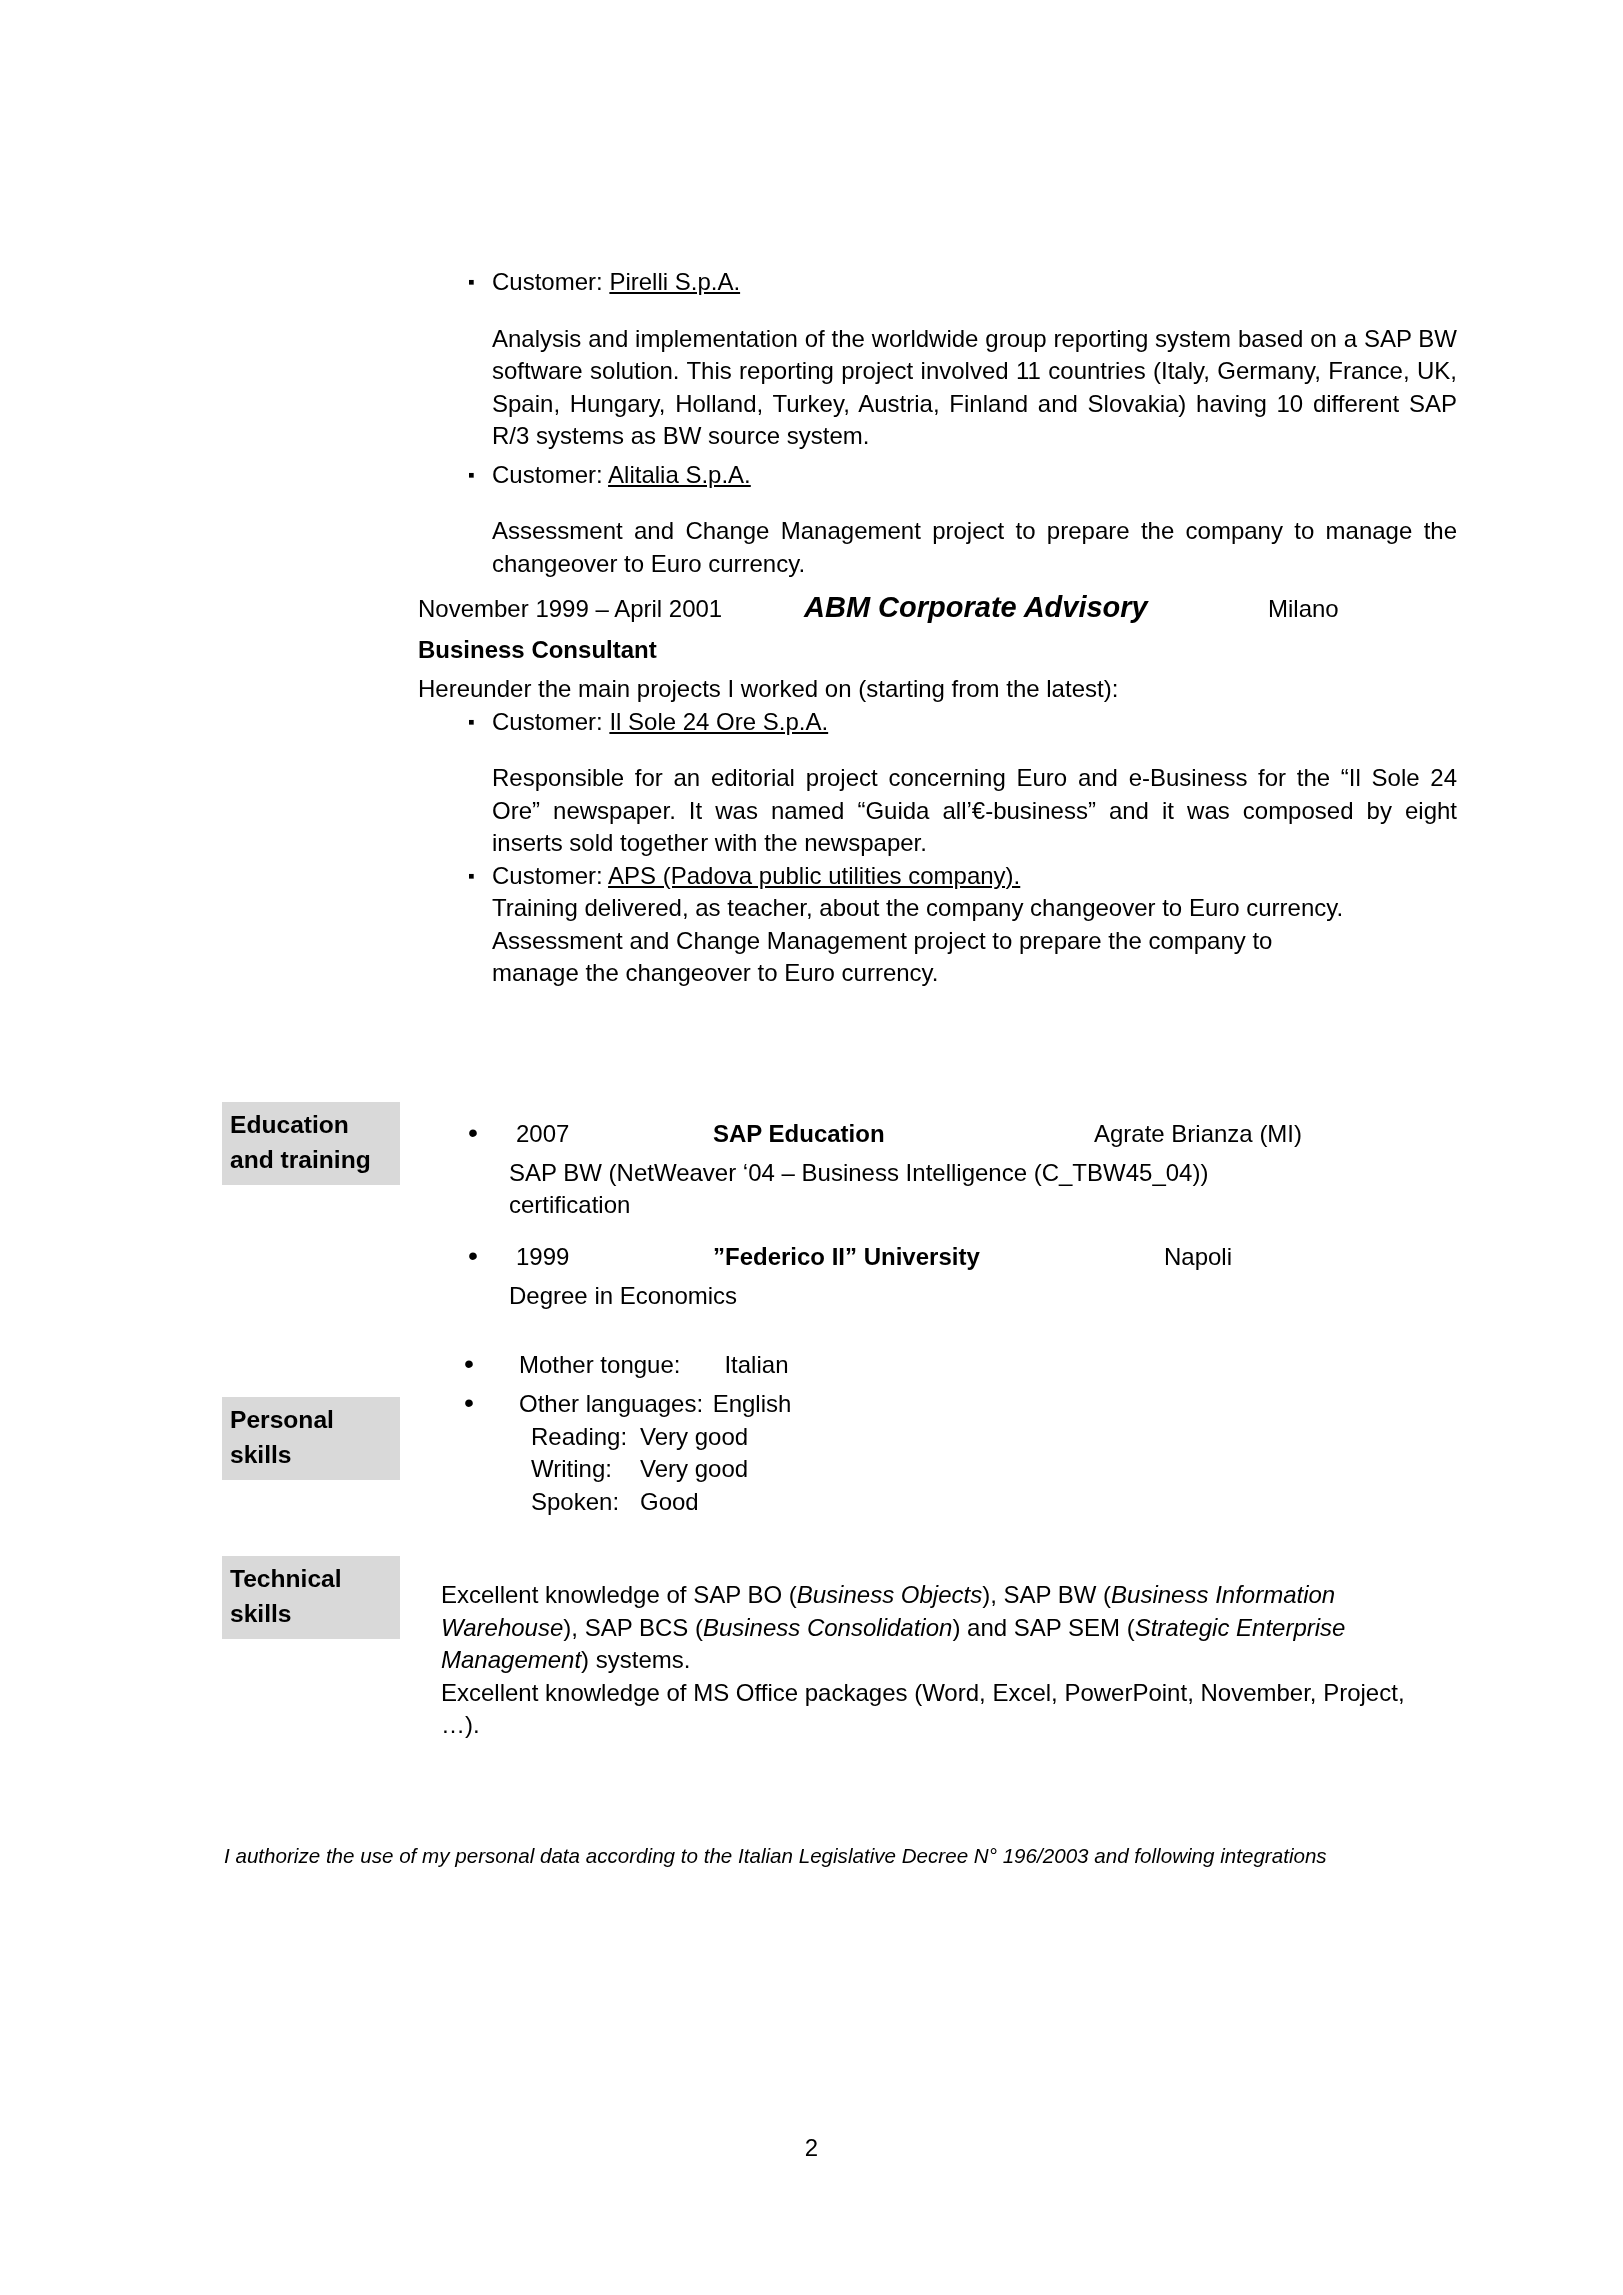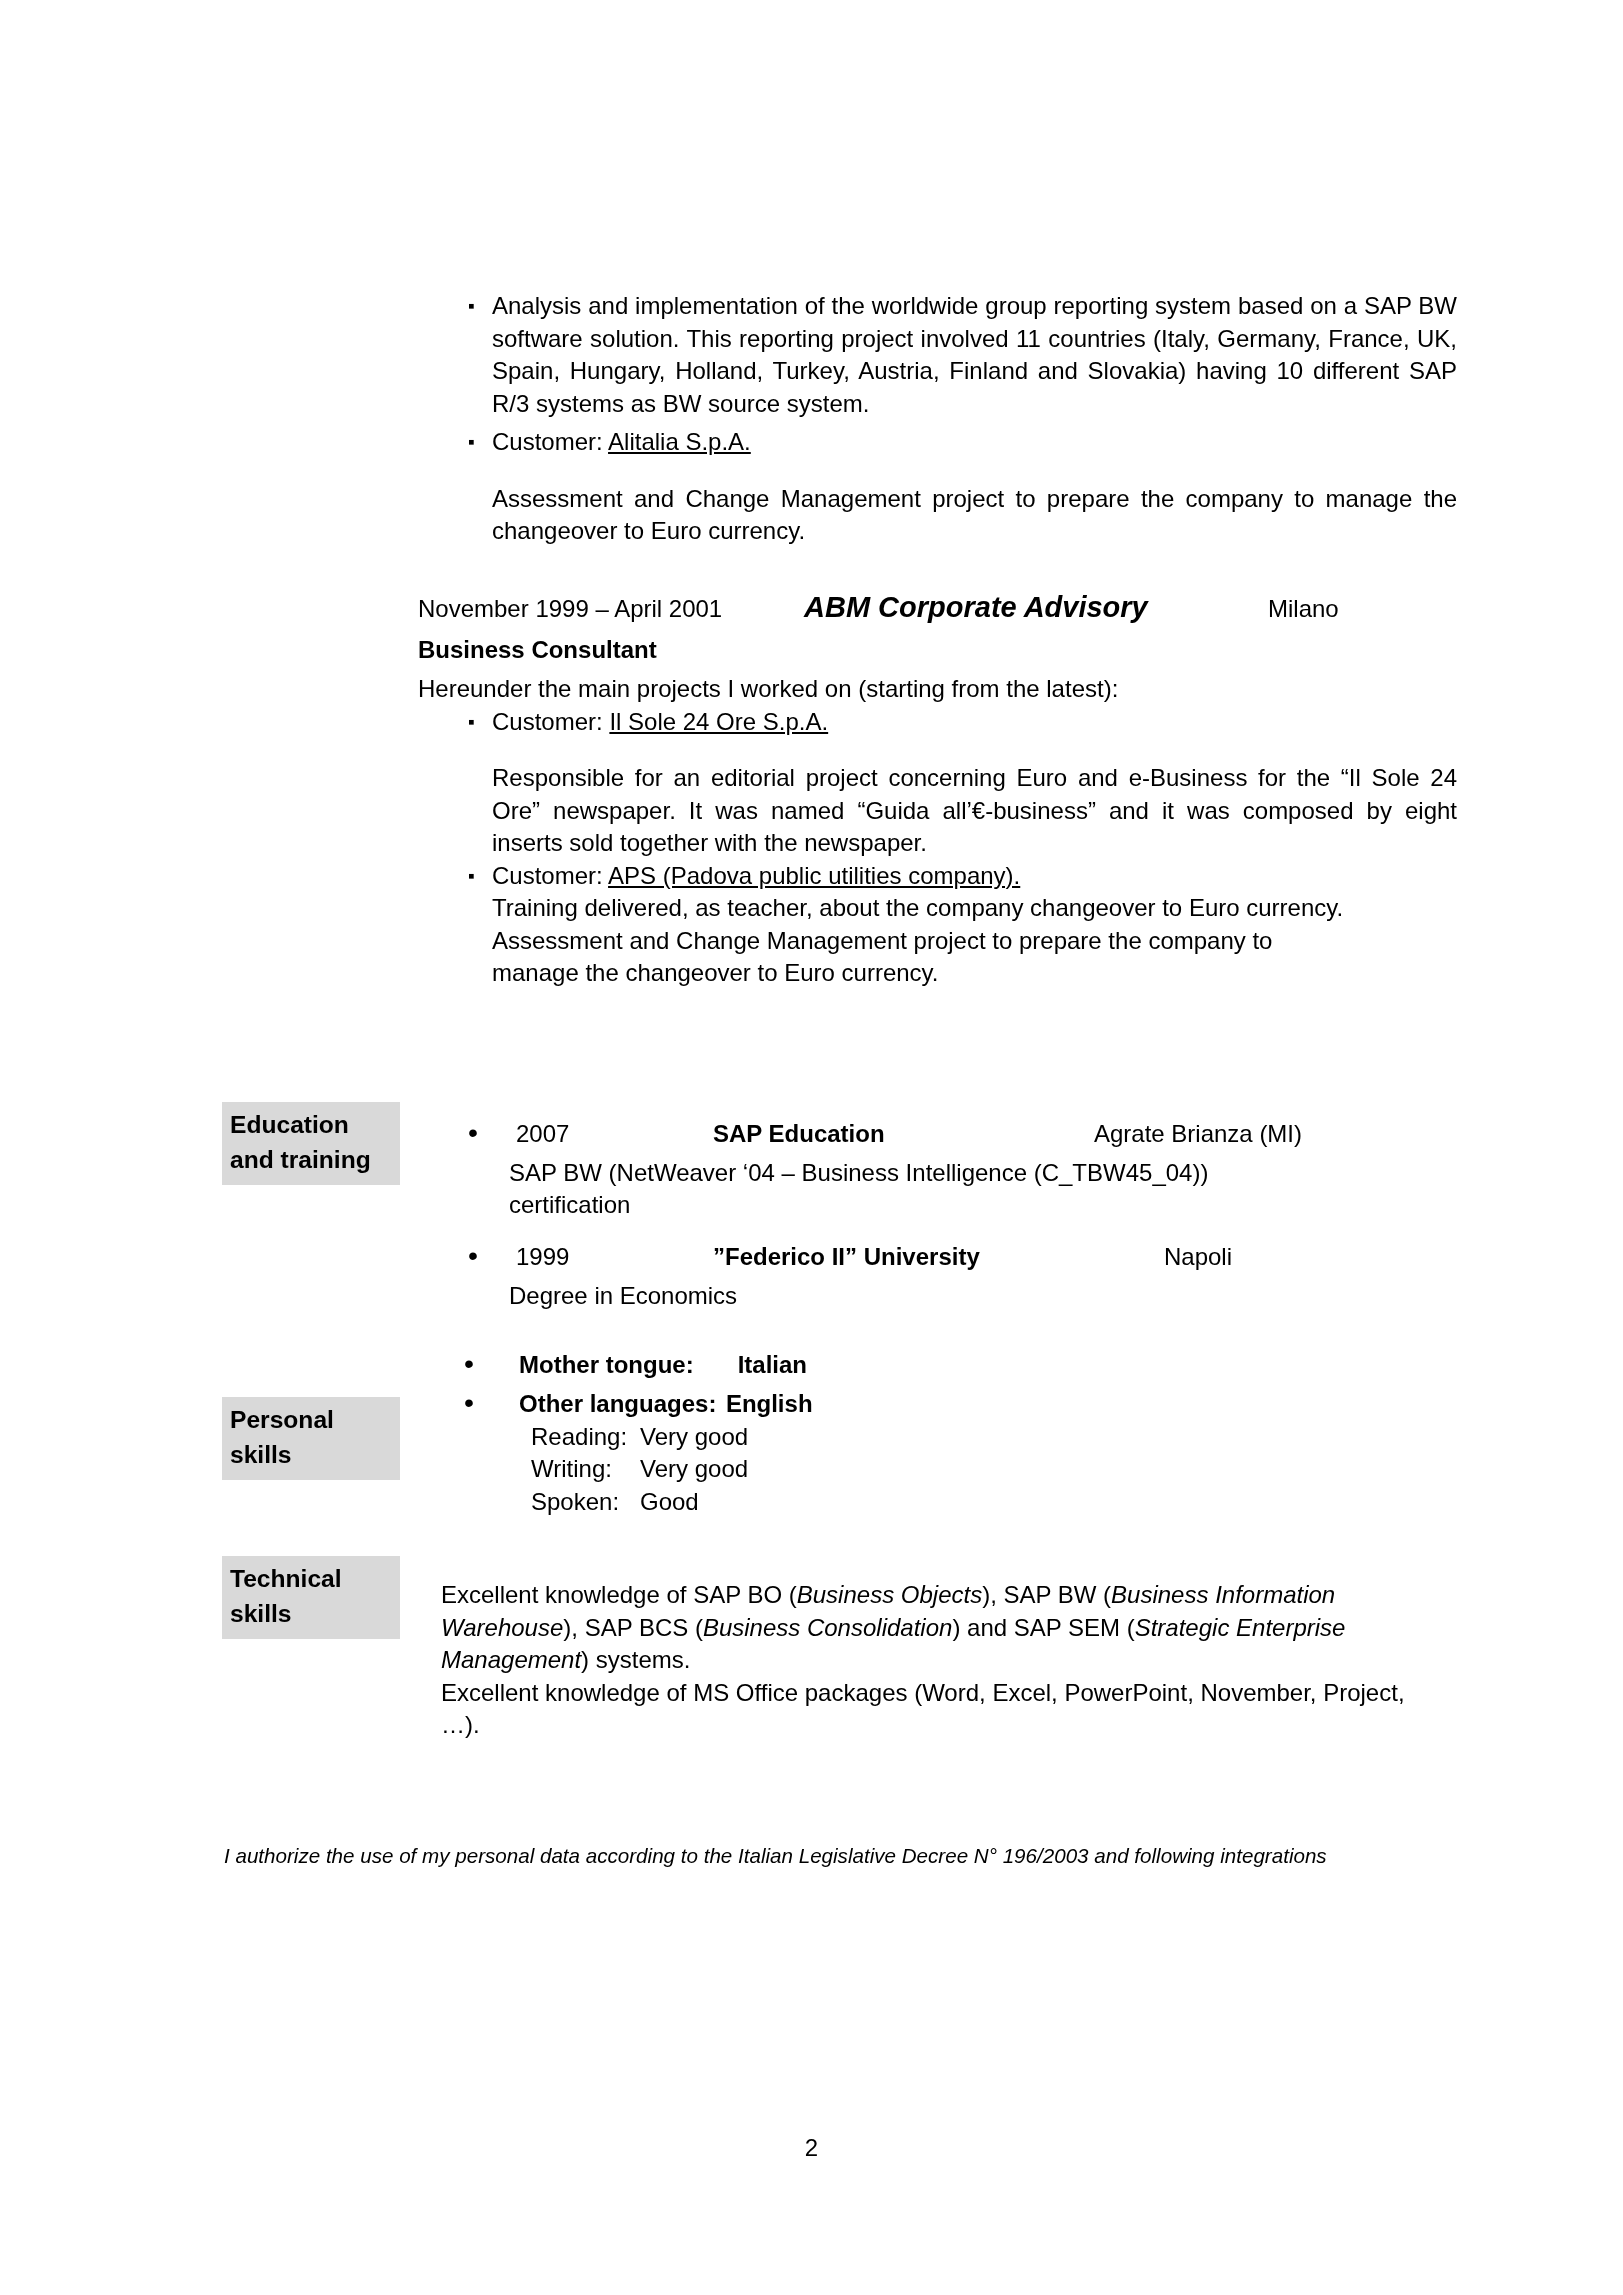--- a/index.html
+++ b/index.html
@@ -8,21 +8,21 @@
     position: relative;
     width: 1623px;
     height: 2295px;
     background: #ffffff;
     color: #000000;
     font-family: "Liberation Sans", "DejaVu Sans", sans-serif;
     font-size: 24px;
     line-height: 32.5px;
   }
   .u { text-decoration: underline; }
-  .b { font-weight: bold; }
+  .b { font-weight: normal; }
 
   
   .blist .bitem { position: relative; padding-left: 24px; }
   .sq-bullet { position: absolute; left: 0; top: 0; font-size: 19px; line-height: 32.5px; }
   .desc { margin: 0; }
   .just { text-align: justify; margin-top: 24px; }
   .desc-narrow { max-width: 896px; }
   .desc-narrow2 { max-width: 840px; }
 
   
@@ -87,20 +87,24 @@
 </head>
 <body>
 
 <div class="page">
 
   <section class="sec-worktop">
     <div class="blist">
 
       <div class="bitem">
         <span class="sq-bullet">▪</span>
+        <div class="cust-line">
+          <span>Customer:</span>
+          <span class="u">Pirelli S.p.A.</span>
+        </div>
         <p class="desc just">Analysis and implementation of the worldwide group reporting system based on a SAP BW software solution. This reporting project involved 11 countries (Italy, Germany, France, UK, Spain, Hungary, Holland, Turkey, Austria, Finland and Slovakia) having 10 different SAP R/3 systems as BW source system.</p>
       </div>
 
       <div class="bitem">
         <span class="sq-bullet">▪</span>
         <div class="cust-line">
           <span>Customer:</span>
           <span class="u">Alitalia S.p.A.</span>
         </div>
         <p class="desc just">Assessment and Change Management project to prepare the company to manage the changeover to Euro currency.</p>

